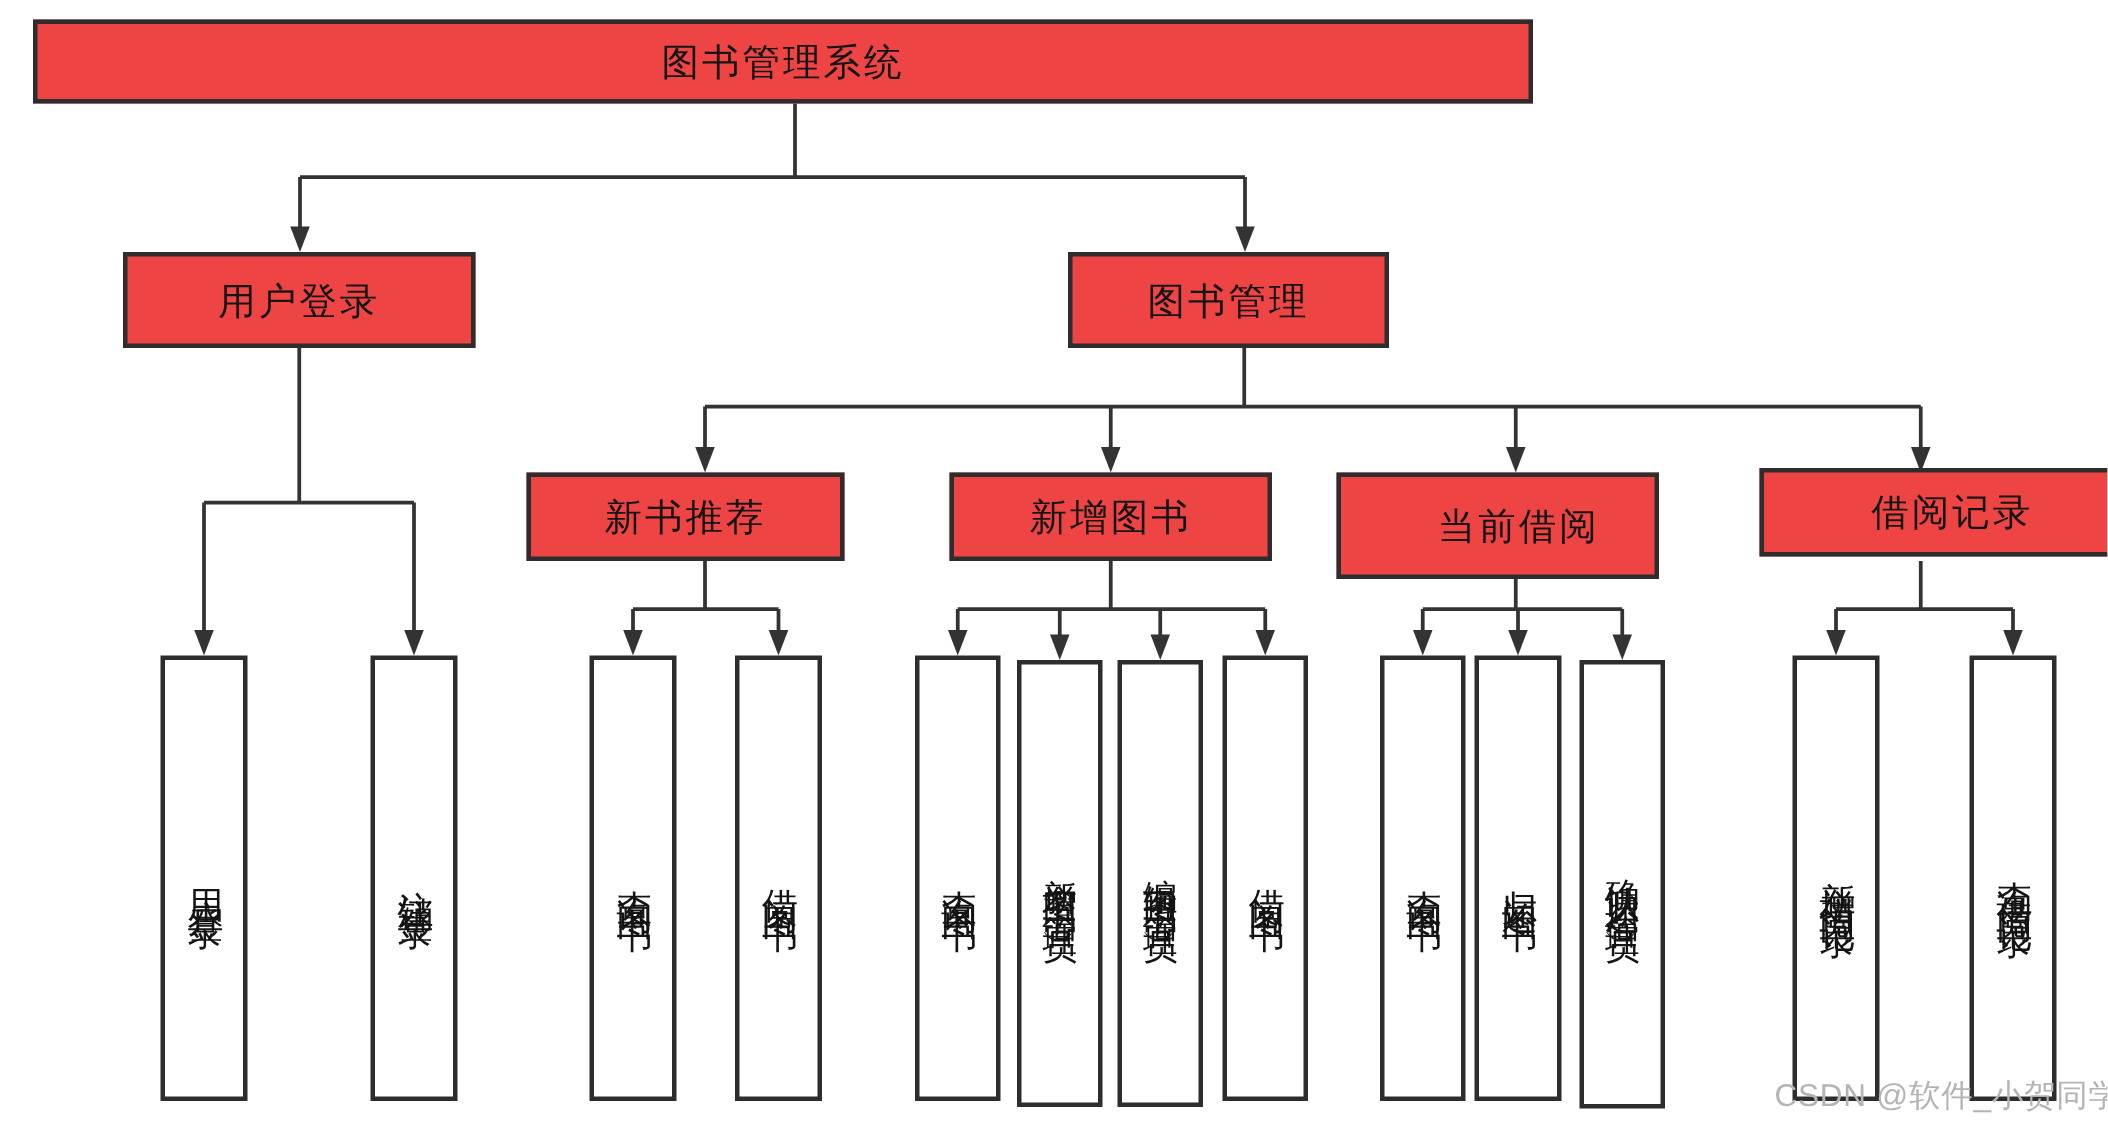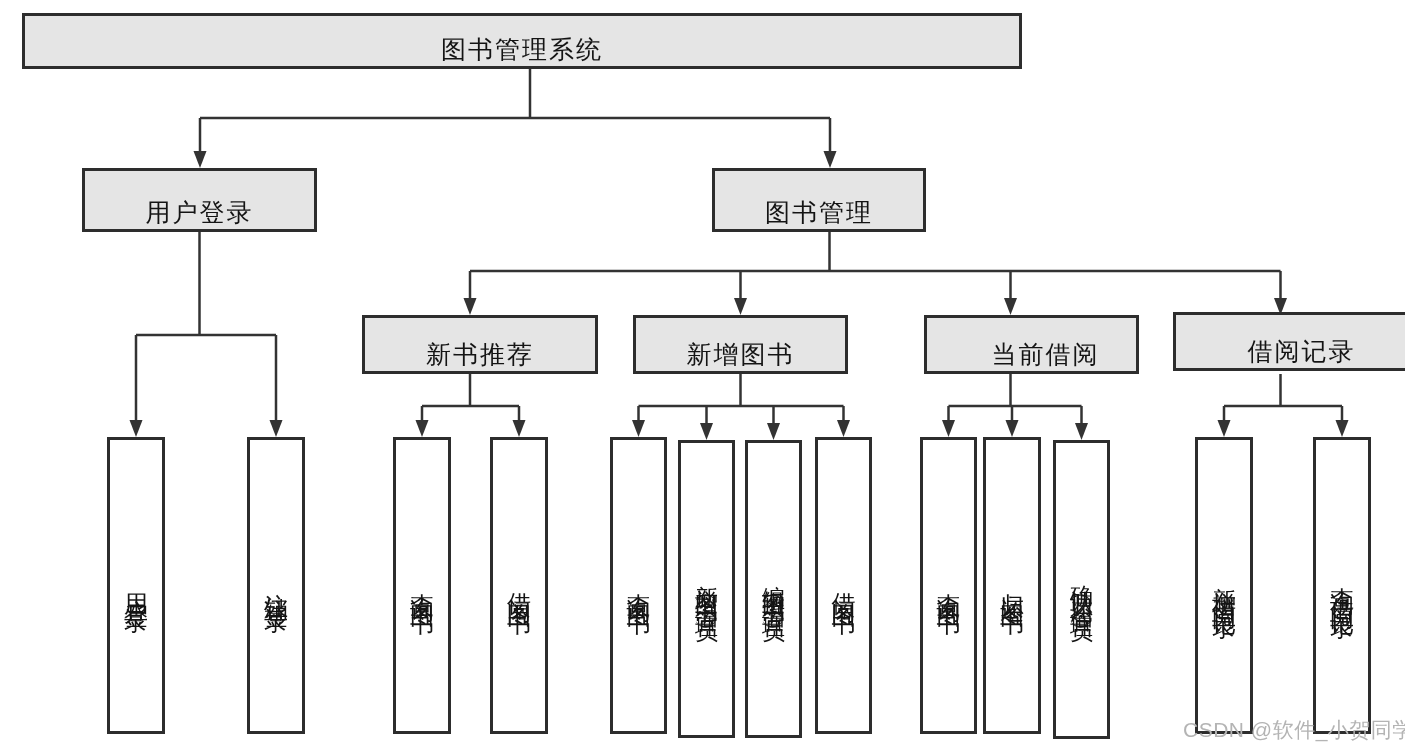--- a/index.html
+++ b/index.html
@@ -8,22 +8,22 @@
     width:1405px;height:747px;
     background:#ffffff;
     font-family:"Liberation Sans","DejaVu Sans",sans-serif;
     overflow:hidden;
   }
   #edges{position:absolute;left:0;top:0;width:1405px;height:747px;}
   .hnode{
     position:absolute;
     box-sizing:border-box;
     border:3px solid #2d2d2d;
-    background:#e5e5e5;
-    display:flex;align-items:flex-end;justify-content:center;
+    background:#ef4444;
+    display:flex;align-items:center;justify-content:center;
     font-size:25px;letter-spacing:2px;color:#141414;
     white-space:nowrap;
   }
   .leaf{
     position:absolute;
     box-sizing:border-box;
     border:3px solid #2d2d2d;
     background:#ffffff;
     display:flex;align-items:center;justify-content:center;
   }
@@ -134,27 +134,27 @@
     <span>图书管理系统</span>
   </div>
 
   <div class="hnode" style="left:82px;top:168px;width:235px;height:64px;">
     <span>用户登录</span>
   </div>
   <div class="hnode" style="left:712px;top:168px;width:214px;height:64px;">
     <span>图书管理</span>
   </div>
 
-  <div class="hnode" style="left:362px;top:315px;width:236px;height:59px;">
+  <div class="hnode" style="left:351px;top:315px;width:212px;height:59px;">
     <span>新书推荐</span>
   </div>
   <div class="hnode" style="left:633px;top:315px;width:215px;height:59px;">
     <span>新增图书</span>
   </div>
-  <div class="hnode" style="left:924px;top:315px;width:215px;height:59px;padding-left:28px;">
+  <div class="hnode" style="left:891px;top:315px;width:215px;height:71px;padding-left:28px;">
     <span>当前借阅</span>
   </div>
   <div class="hnode" style="left:1173px;top:312px;width:257px;height:59px;">
     <span>借阅记录</span>
   </div>
 
   <div class="leaf" style="left:107px;top:437px;width:58px;height:297px;">
     <span class="vtext">用户登录</span>
   </div>
   <div class="leaf" style="left:247px;top:437px;width:58px;height:297px;">

